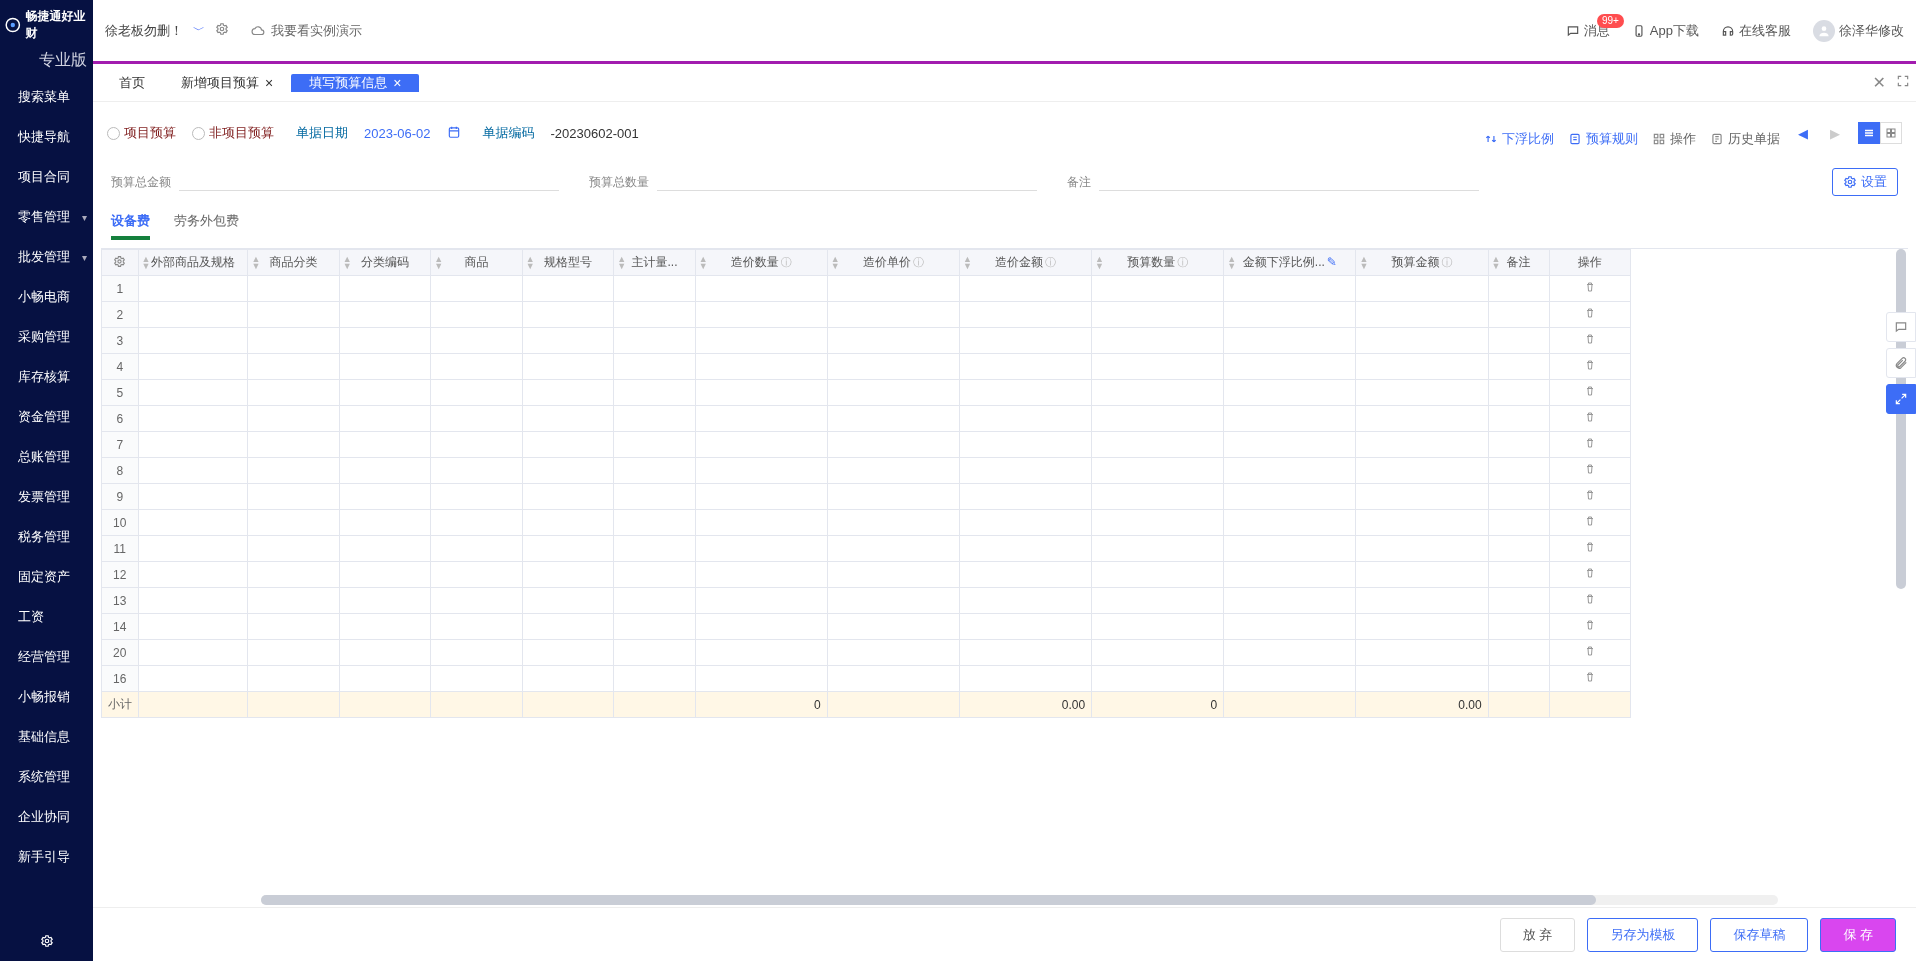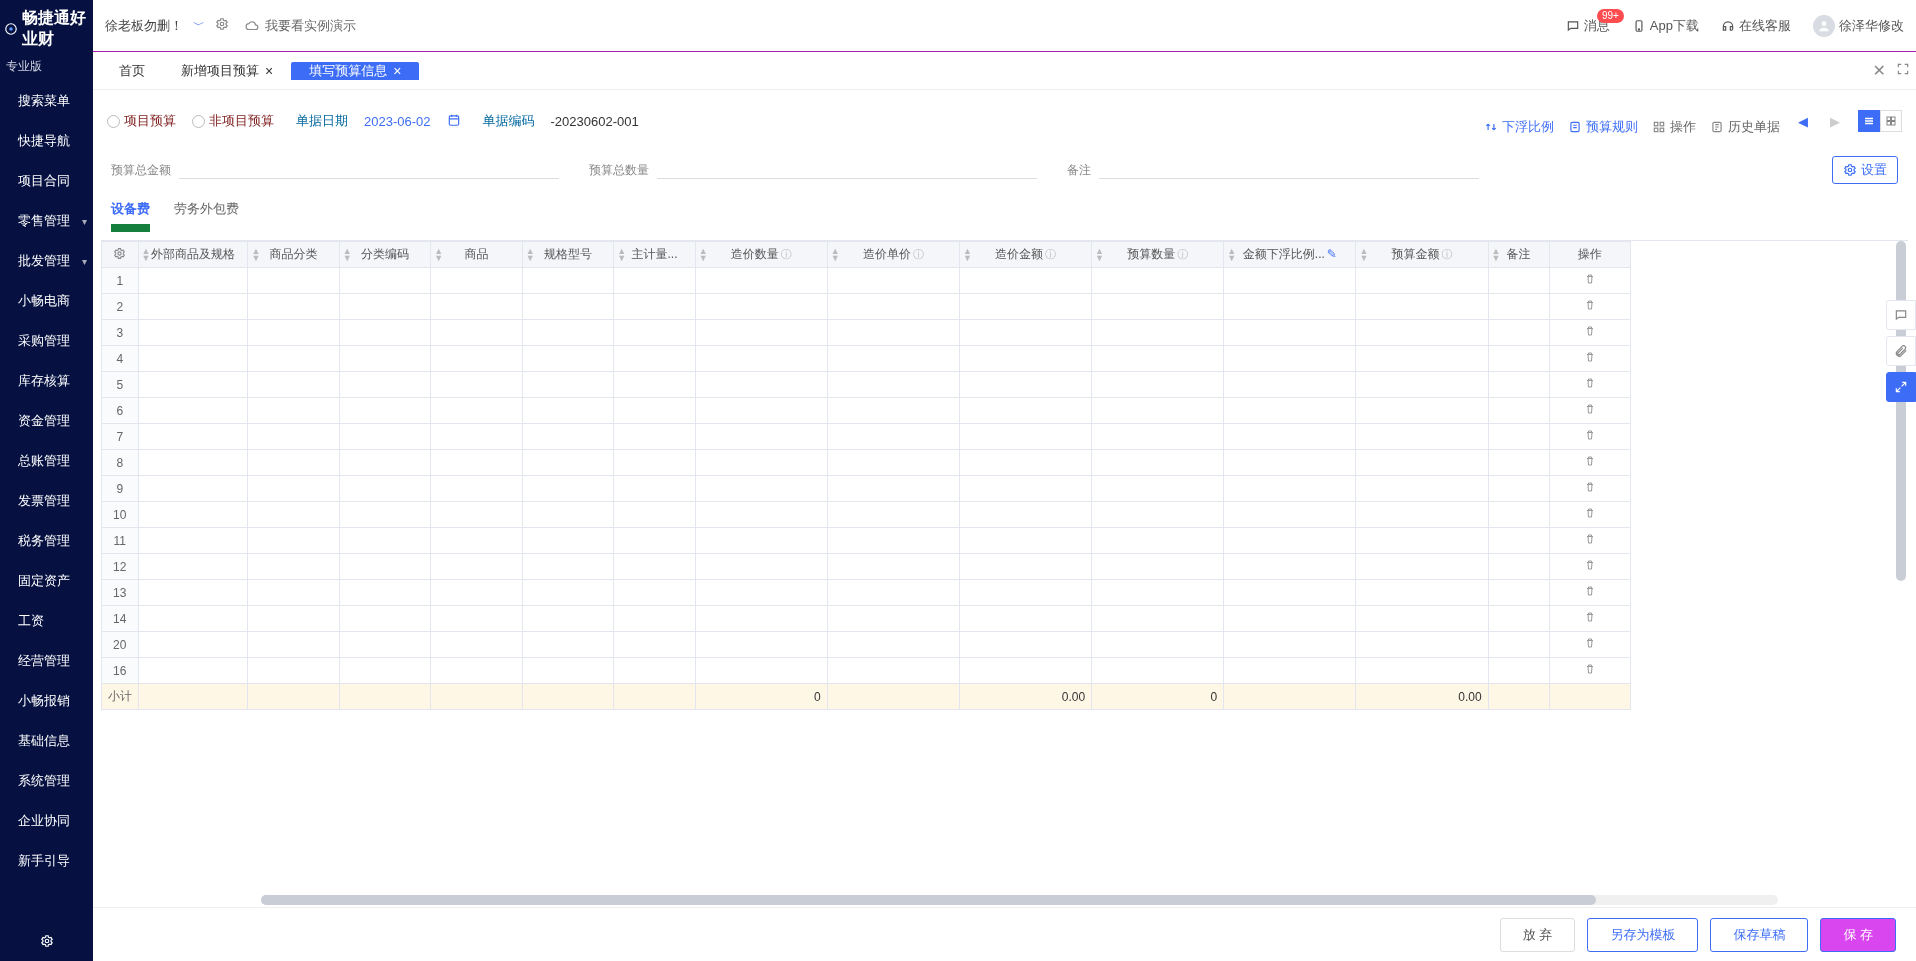--- a/index.html
+++ b/index.html
@@ -2,28 +2,28 @@
 <html><head>
 <meta charset="utf-8">
 <style>
 *{box-sizing:border-box;margin:0;padding:0;font-family:"Microsoft YaHei","PingFang SC",Arial,sans-serif;}
 body{background:#fff;color:#333;font-size:13px;overflow:hidden;}
 .app{display:flex;height:100vh;}
 .sidebar{width:93px;background:#061142;color:#fff;display:flex;flex-direction:column;flex-shrink:0;}
 .logo-area{padding:8px 4px;display:flex;align-items:center;gap:4px;}
 .logo-icon{width:20px;height:20px;position:relative;}
 .logo-icon svg{width:100%;height:100%;}
-.logo-text{font-size:16px;font-weight:600;}
-.edition{font-size:12px;padding:0 6px 6px;color:#d0d3e0;}
+.logo-text{font-size:12px;font-weight:600;}
+.edition{font-size:16px;padding:0 6px 6px;color:#d0d3e0;text-align:right;}
 .side-menu{flex:1;overflow-y:auto;}
 .side-item{padding:11px 6px 11px 18px;font-size:13px;cursor:pointer;display:flex;align-items:center;justify-content:space-between;}
 .side-gear{text-align:center;padding:10px 0;}
 .side-caret{font-size:10px;color:#aab;}
 .main{flex:1;display:flex;flex-direction:column;min-width:0;}
-.topbar{height:52px;border-bottom:1px solid #a21caf;display:flex;align-items:center;padding:0 12px;gap:8px;}
+.topbar{height:64px;border-bottom:3px solid #a21caf;display:flex;align-items:center;padding:0 12px;gap:14px;}
 .org-select{display:flex;align-items:center;gap:10px;color:#666;}
 .org-name{color:#444;}
 .org-caret{color:#5b7cfa;font-size:12px;}
 .org-gear{color:#888;}
 .demo-link{display:flex;align-items:center;gap:6px;color:#666;cursor:pointer;margin-left:8px;}
 .topbar-spacer{flex:1;}
 .top-act{display:flex;align-items:center;gap:4px;color:#555;cursor:pointer;position:relative;}
 .top-acts{display:flex;align-items:center;gap:22px;}
 .badge{position:absolute;top:-8px;right:-14px;background:#ff4d4f;color:#fff;border-radius:8px;font-size:10px;padding:1px 5px;line-height:12px;}
 .avatar{width:22px;height:22px;border-radius:50%;background:#d9dce3;display:inline-flex;align-items:center;justify-content:center;color:#fff;}
@@ -46,21 +46,21 @@
 .view-btn.active{background:#3d6df6;color:#fff;border-color:#3d6df6;}
 .nav-arr{color:#3d6df6;cursor:pointer;padding:0 4px;}
 .nav-arr.dis{color:#ccc;}
 .summary-row{display:flex;align-items:center;padding:8px 10px 16px;gap:30px;}
 .summary-item{display:flex;align-items:flex-end;gap:8px;}
 .summary-item .lbl{color:#888;font-size:12px;}
 .summary-item .line{border-bottom:1px solid #ddd;min-width:380px;height:16px;}
 .settings-btn{margin-left:auto;border:1px solid #3d6df6;color:#3d6df6;border-radius:3px;padding:4px 10px;display:flex;align-items:center;gap:4px;cursor:pointer;}
 .sub-tabs{display:flex;gap:24px;padding:0 10px 8px;}
 .sub-tab{color:#666;cursor:pointer;padding-bottom:6px;}
-.sub-tab.active{color:#3d6df6;border-bottom:8px solid #15803d;font-weight:600;font-family:Liberation Serif, serif;}
+.sub-tab.active{color:#3d6df6;border-bottom:4px solid #15803d;font-weight:600;font-family:Liberation Serif, serif;}
 .grid-wrap{flex:1;overflow:hidden;border-top:1px solid #e3e6ee;display:flex;flex-direction:column;position:relative;}
 .grid-scroll{flex:1;overflow:auto;}
 table{border-collapse:collapse;width:1530px;table-layout:fixed;}
 th,td{border:1px solid #e3e6ee;height:26px;font-size:12px;padding:0 6px;white-space:nowrap;overflow:hidden;}
 th{background:#f5f6fa;color:#555;font-weight:500;position:relative;}
 th .sort{color:#bbb;font-size:9px;position:absolute;left:3px;top:50%;transform:translateY(-50%);line-height:7px;}
 th .info{color:#bbb;font-size:11px;margin-left:2px;}
 td.rn{text-align:center;color:#666;background:#fafbfc;}
 tr.subtotal td{background:#fff7e6;}
 td.num{text-align:right;}

